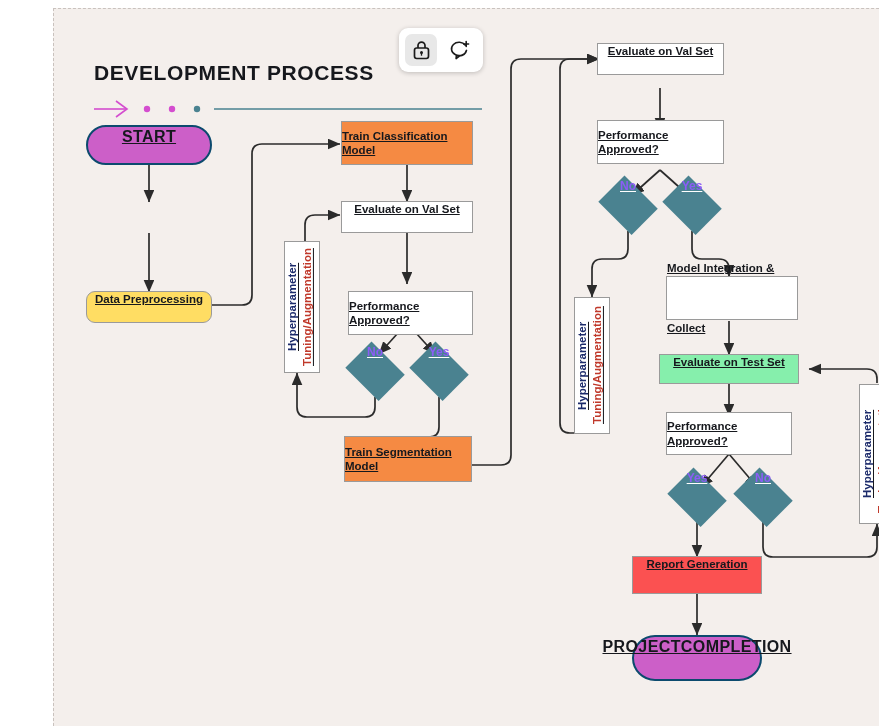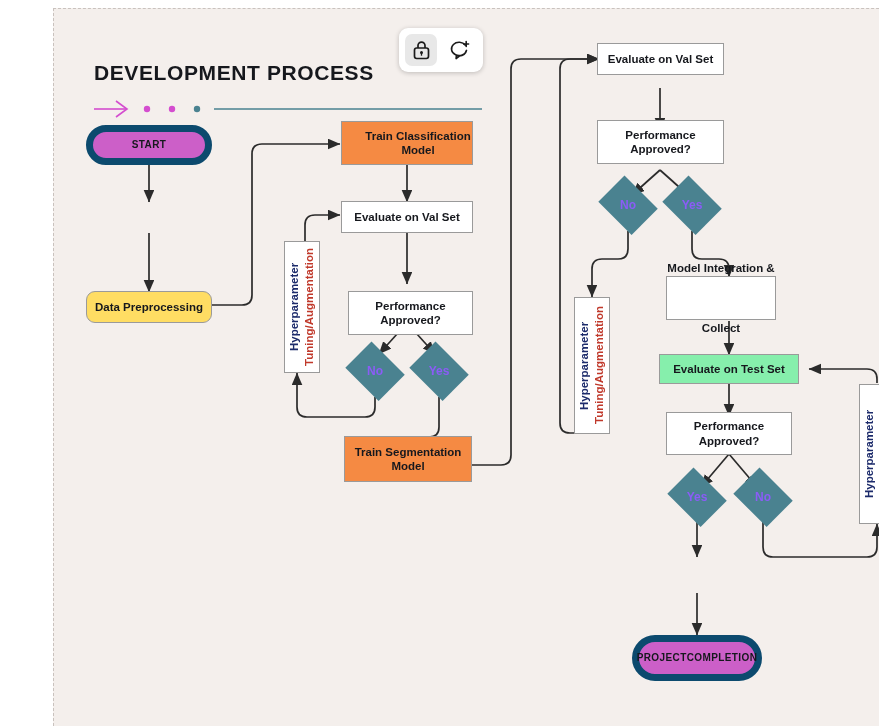--- a/index.html
+++ b/index.html
@@ -53,34 +53,35 @@
     top: 0;
     width: 871px;
     height: 718px;
     pointer-events: none;
   }
   
   .node {
     position: absolute;
     box-sizing: border-box;
     display: flex;
-    align-items: center;
+    align-items: flex-start;
     justify-content: center;
     text-align: center;
     font-size: 11.5px;
     font-weight: bold;
     color: #16181d;
     line-height: 1.25;
     border: 1px solid #9a9a9a;
     background: #ffffff;
+    text-decoration: underline;
   }
   .node.pill {
     border-radius: 999px;
-    border: 7px solid #0c4a6e;
-    font-size: 10px;
+    border: 2px solid #0c4a6e;
+    font-size: 16px;
     letter-spacing: 0.4px;
   }
   .node.diamond {
     border: none;
     background: transparent;
     color: #ffffff;
   }
   .diamond .dshape {
     position: absolute;
     left: 50%;
@@ -213,21 +214,21 @@
 
     <div class="node pill" style="left:32px; top:116px; width:126px; height:40px; background:#cc5fc8;">
       <span>START</span>
     </div>
 
 
     <div class="node" style="left:32px; top:282px; width:126px; height:32px; background:#ffdd63;border-radius:9px;">
       <span>Data Preprocessing</span>
     </div>
 
-    <div class="node" style="left:287px; top:112px; width:132px; height:44px; background:#f58a43; flex-direction:column;padding-left:22px;">
+    <div class="node" style="left:287px; top:112px; width:132px; height:44px; background:#f58a43; flex-direction:column;">
       <span>Train Classification</span>
       <span>Model</span>
     </div>
 
     <div class="node" style="left:287px; top:192px; width:132px; height:32px; background:#ffffff;">
       <span>Evaluate on Val Set</span>
     </div>
 
     <div class="node" style="left:294px; top:282px; width:125px; height:44px; background:#ffffff; flex-direction:column;">
       <span>Performance</span>
@@ -269,21 +270,21 @@
 
     <div class="node diamond" style="left:605px; top:170px; width:66px; height:52px;">
       <span class="dshape" style="background:#4a8290;"></span>
       <span class="dlabel">Yes</span>
     </div>
 
     <div class="node vert" style="left:520px; top:288px; width:36px; height:137px; background:#ffffff;">
       <span><span class="l1">Hyperparameter</span><br><span class="l2">Tuning/Augmentation</span></span>
     </div>
 
-    <div class="node" style="left:612px; top:267px; width:110px; height:44px; background:#ffffff; flex-direction:column;gap:45px;">
+    <div class="node" style="left:612px; top:267px; width:132px; height:44px; background:#ffffff; flex-direction:column;gap:45px;">
       <span>Model Integration &amp;</span>
       <span>Collect</span>
     </div>
 
     <div class="node" style="left:605px; top:345px; width:140px; height:30px; background:#86efac;">
       <span>Evaluate on Test Set</span>
     </div>
 
     <div class="node" style="left:612px; top:403px; width:126px; height:43px; background:#ffffff; flex-direction:column;">
       <span>Performance</span>
@@ -297,20 +298,23 @@
 
     <div class="node diamond" style="left:676px; top:462px; width:66px; height:52px;">
       <span class="dshape" style="background:#4a8290;"></span>
       <span class="dlabel">No</span>
     </div>
 
     <div class="node vert" style="left:805px; top:375px; width:36px; height:140px; background:#ffffff;">
       <span><span class="l1">Hyperparameter</span><br><span class="l2">Tuning/Augmentation</span></span>
     </div>
 
+    <div class="node" style="left:578px; top:547px; width:130px; height:38px; background:#fb5151;">
+      <span>Report Generation</span>
+    </div>
 
     <div class="node pill" style="left:578px; top:626px; width:130px; height:46px; background:#cc5fc8; flex-direction:row;">
       <span>PROJECT</span>
       <span>COMPLETION</span>
     </div>
 
   </div>
 
   <div id="toolbar">
     <div class="tb-btn active" title="lock">

